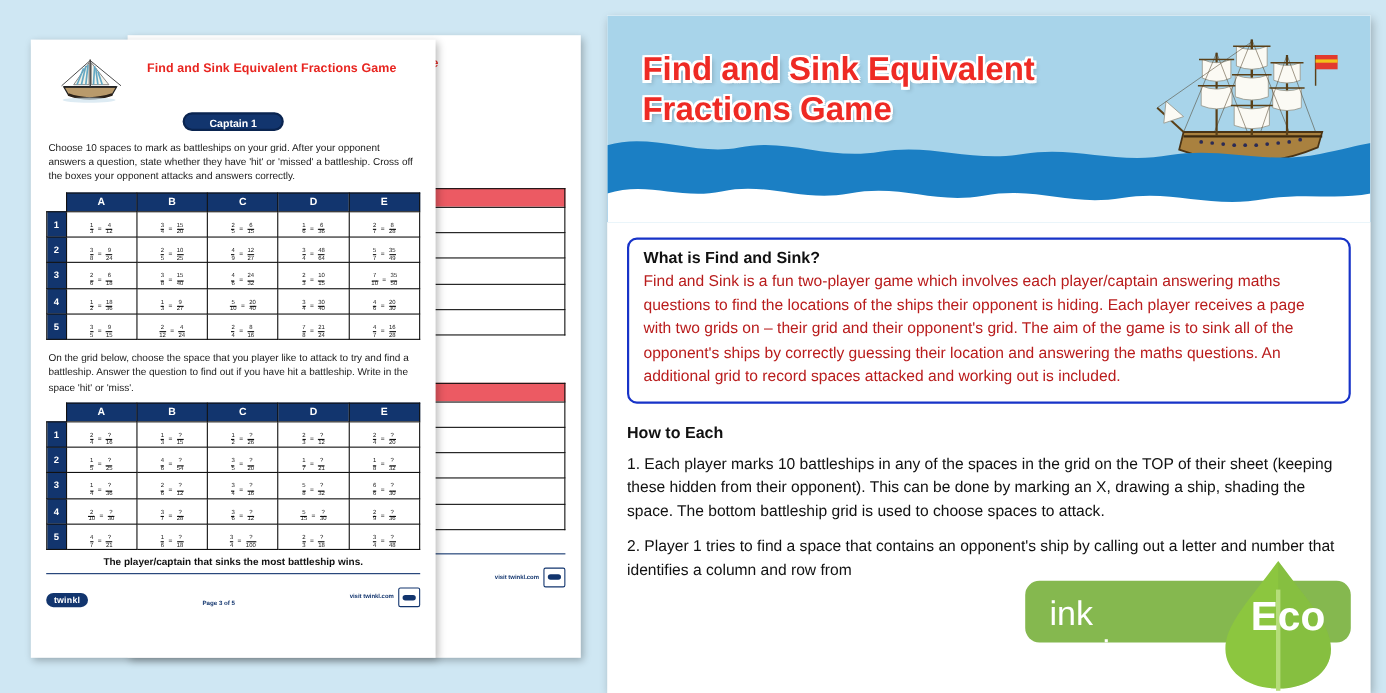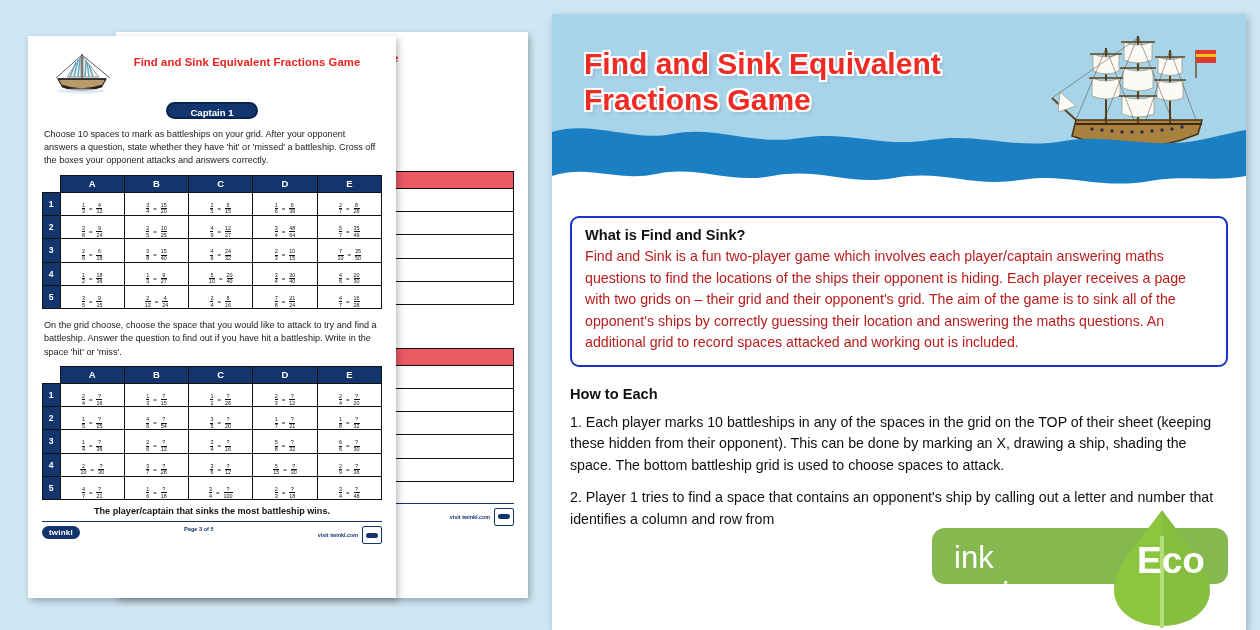--- a/index.html
+++ b/index.html
@@ -56,21 +56,21 @@
   .frac-eq{display:inline-flex;align-items:center;gap:3px;font-size:5.4px;color:#111;}
   .frac{display:inline-flex;flex-direction:column;align-items:center;line-height:1.02;}
   .frac .num{display:block;}
   .frac .den{display:block;border-top:.6px solid #111;padding-top:.3px;}
   .eqs{font-size:6px;padding:0 1px;}
 
   .ws-foot-note{
     text-align:center;font-size:9.1px;font-weight:bold;color:#111;margin:6px 0 5px 0;
   }
   .ws-rule{border-top:1.4px solid #12356e;margin:0 0 4px 0;}
-  .ws-footer{display:flex;align-items:flex-start;justify-content:space-between;height:26px;gap:36px;}
+  .ws-footer{display:flex;align-items:flex-end;justify-content:space-between;height:26px;gap:36px;}
   .twinkl-logo{
     background:#12356e;color:#fff;font-size:8px;font-weight:bold;
     padding:2px 7px;border-radius:9px;letter-spacing:.2px;
   }
   .page-num{font-size:5.6px;color:#12356e;font-weight:bold;}
   .visit{display:flex;align-items:center;gap:4px;}
   .visit-txt{font-size:5.4px;color:#12356e;font-weight:bold;}
   .visit-mark{
     width:18px;height:16px;border:1px solid #12356e;border-radius:2px;
     display:flex;align-items:center;justify-content:center;
@@ -639,21 +639,21 @@
                   <span class="eqs">=</span>
                   <span class="frac">
                     <span class="num">16</span>
                     <span class="den">28</span>
                   </span>
                 </span></td>
             </tr>
           </tbody>
       </table>
 
-      <div class="ws-instr" style="margin-top:10px">On the grid choose, choose the space that you would like to attack to try and find a battleship. Answer the question to find out if you have hit a battleship. Write in the space 'hit' or 'miss'.</div>
+      <div class="ws-instr" style="margin-top:10px">On the grid below, choose the space that you player like to attack to try and find a battleship. Answer the question to find out if you have hit a battleship. Write in the space 'hit' or 'miss'.</div>
 
       <table class="ws-grid">
         <thead>
             <tr id="bot-head">
               <th class="corner"></th>
               <th class="col-h">A</th>
               <th class="col-h">B</th>
               <th class="col-h">C</th>
               <th class="col-h">D</th>
               <th class="col-h">E</th>

